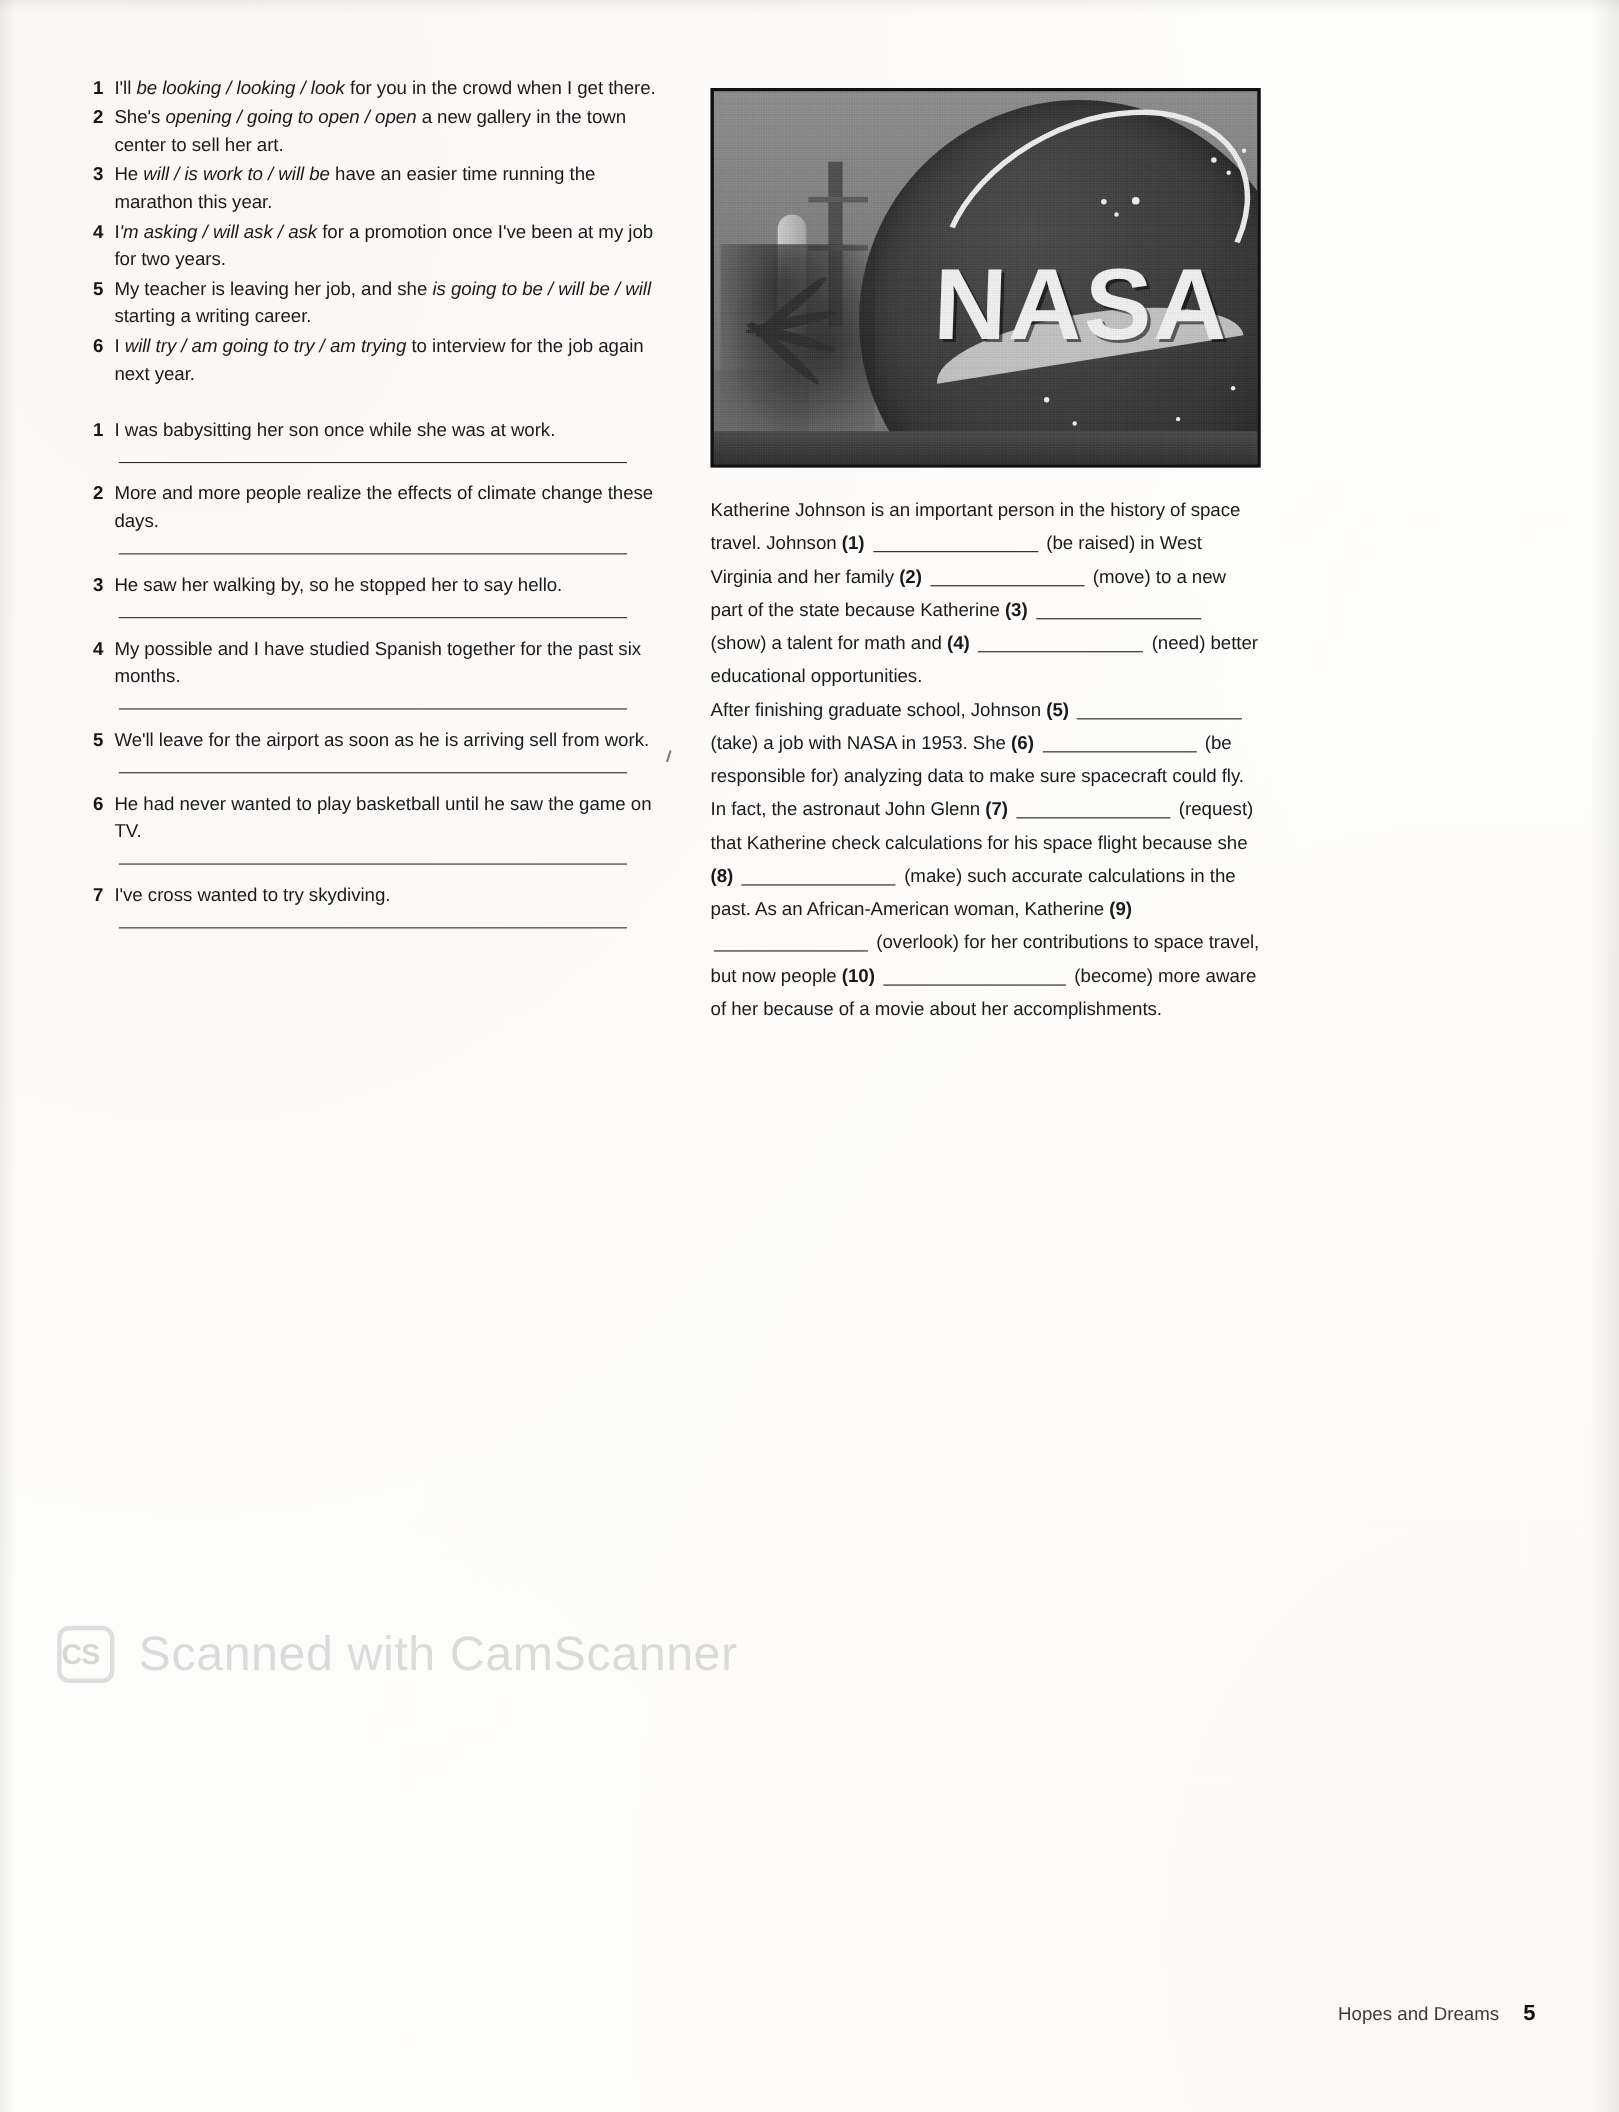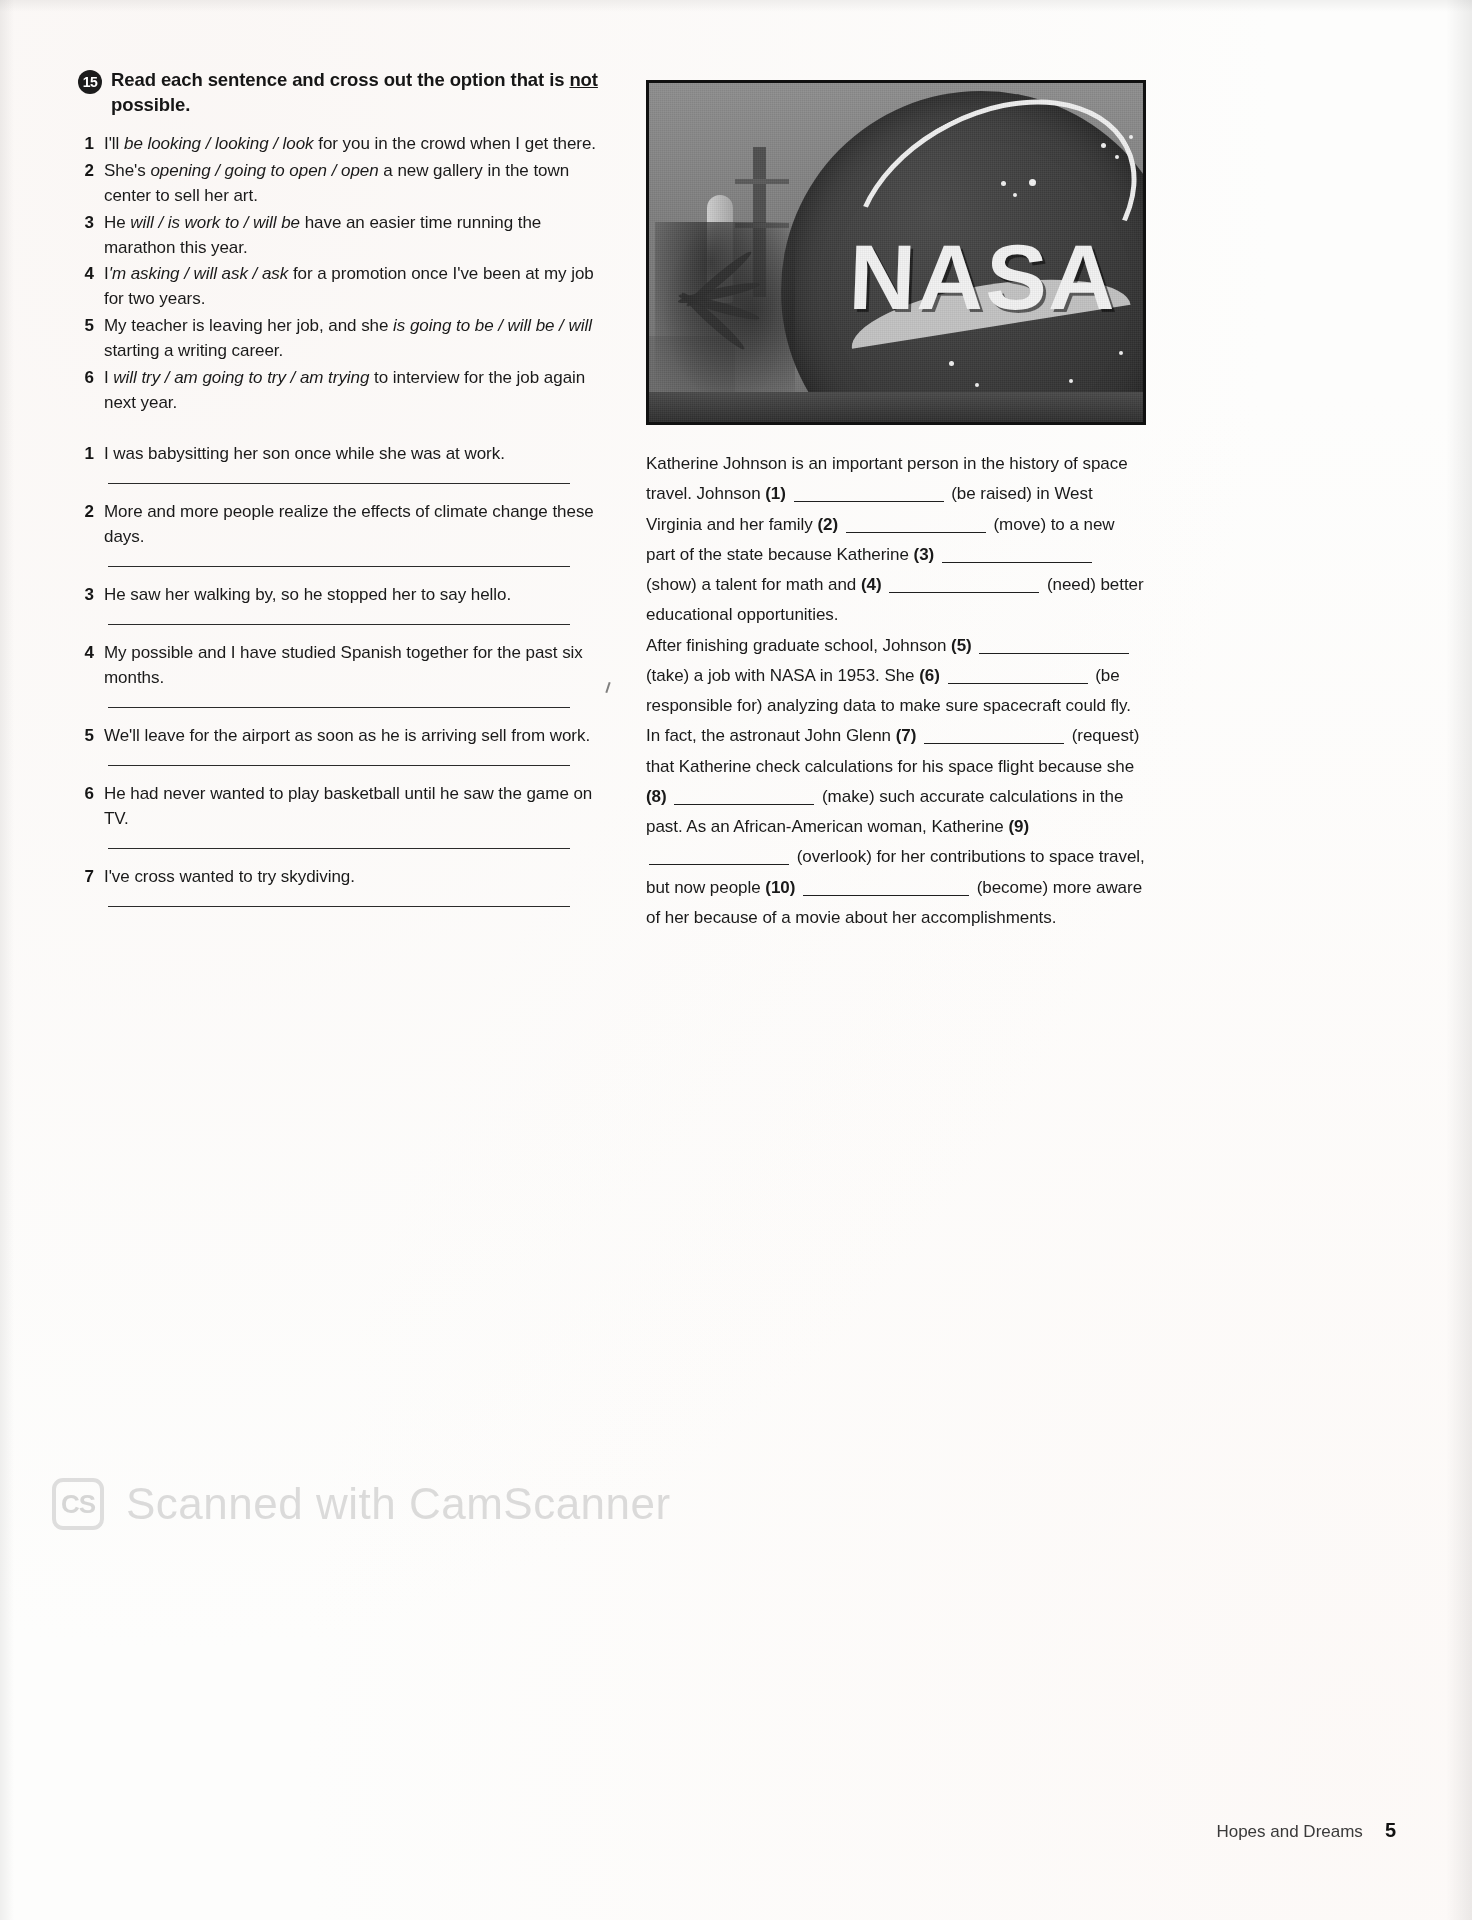--- a/index.html
+++ b/index.html
@@ -324,21 +324,21 @@
   }
   .cs-badge {
     width: 52px;
     height: 52px;
     border: 4px solid #b9b9b9;
     border-radius: 11px;
     color: #a9a9a9;
     font-size: 26px;
     font-weight: bold;
     line-height: 44px;
-    text-align: center;
+    text-align: left;
     letter-spacing: -1px;
   }
   .cs-text {
     font-size: 44px;
     color: #b3b3b3;
     letter-spacing: 0.5px;
   }
 
   
   .footer {
@@ -377,26 +377,20 @@
 <div class="page-scan-bg"></div>
 <div class="page-edge-left"></div>
 <div class="page-edge-right"></div>
 <div class="page-edge-top"></div>
 
 <div class="content">
 
   <div class="col-left">
 
     <div>
-      <div class="ex-head">
-        <div class="ex-num">15</div>
-        <div class="ex-title">
-          <span>Read each sentence and cross out the option that is </span><u>not</u><span> possible.</span>
-        </div>
-      </div>
       <ul class="items">
           <li class="item">
             <span class="item-num">1</span>
             <span class="item-text">I'll <i>be looking / looking / look</i> for you in the crowd when I get there.</span>
           </li>
           <li class="item">
             <span class="item-num">2</span>
             <span class="item-text">She's <i>opening / going to open / open</i> a new gallery in the town center to sell her art.</span>
           </li>
           <li class="item">

